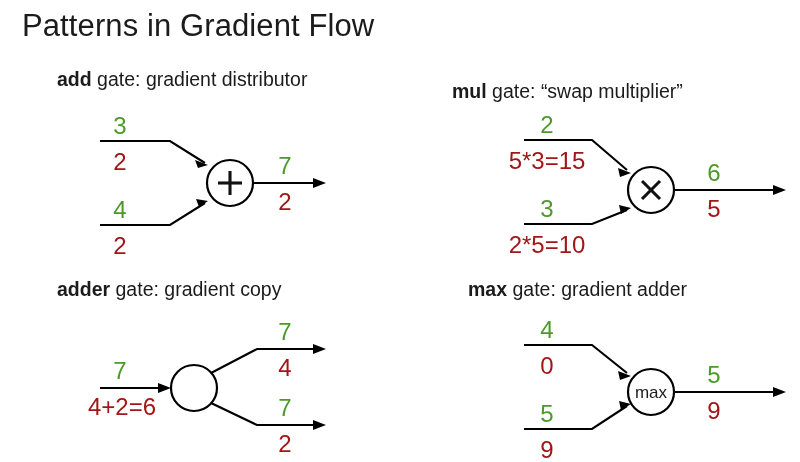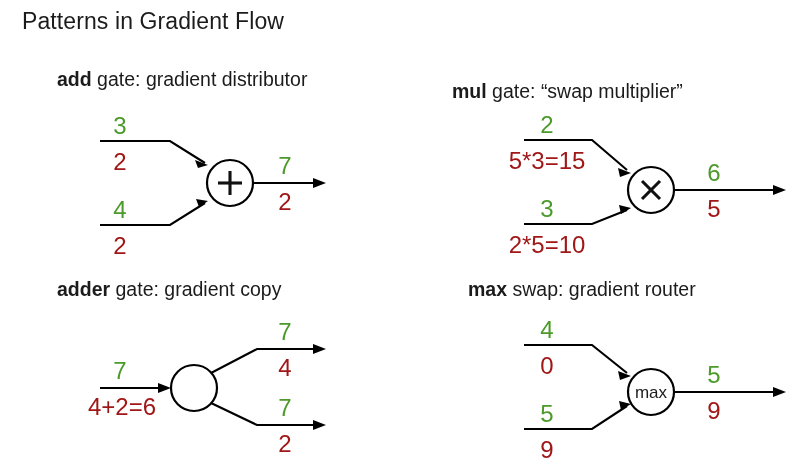--- a/index.html
+++ b/index.html
@@ -20,21 +20,21 @@
     position: absolute;
     left: 0; top: 0;
     width: 800px;
     height: 462px;
     background: #ffffff;
   }
   .page-title {
     position: absolute;
     left: 22px;
     top: 8px;
-    font-size: 23px;
+    font-size: 31px;
     font-weight: 400;
     letter-spacing: 0.1px;
     color: #1b1b1b;
     white-space: nowrap;
   }
   .panel {
     position: absolute;
     width: 400px;
     height: 200px;
     text-align: right;
@@ -155,21 +155,21 @@
       <text class="val fwd" x="120" y="102" text-anchor="middle">7</text>
       <text class="val grad" x="122" y="138" text-anchor="middle">4+2=6</text>
       <text class="val fwd" x="285" y="63" text-anchor="middle">7</text>
       <text class="val grad" x="285" y="99" text-anchor="middle">4</text>
       <text class="val fwd" x="285" y="139" text-anchor="middle">7</text>
       <text class="val grad" x="285" y="175" text-anchor="middle">2</text>
     </svg>
   </div>
 
   <div class="panel" id="panel-max">
-    <div class="panel-heading"><span class="gate-name">max</span><span> swap: gradient router</span></div>
+    <div class="panel-heading"><span class="gate-name">max</span><span> gate: gradient adder</span></div>
 
     <svg class="diagram" viewBox="0 0 400 190">
       <path class="wire" d="M124,68 L192,68 L227,96"></path>
       <polygon points="231,99 218,94 220,103" fill="#000000"></polygon>
       <path class="wire" d="M124,152 L192,152 L227,129"></path>
       <polygon points="231,127 219,124 221,133" fill="#000000"></polygon>
       <path class="wire" d="M275,115 L378,115"></path>
       <polygon points="386,115 373,110 373,120" fill="#000000"></polygon>
       <circle class="node-circle" cx="251" cy="115" r="23"></circle>
       <text class="node-text" x="251" y="121" text-anchor="middle">max</text>

